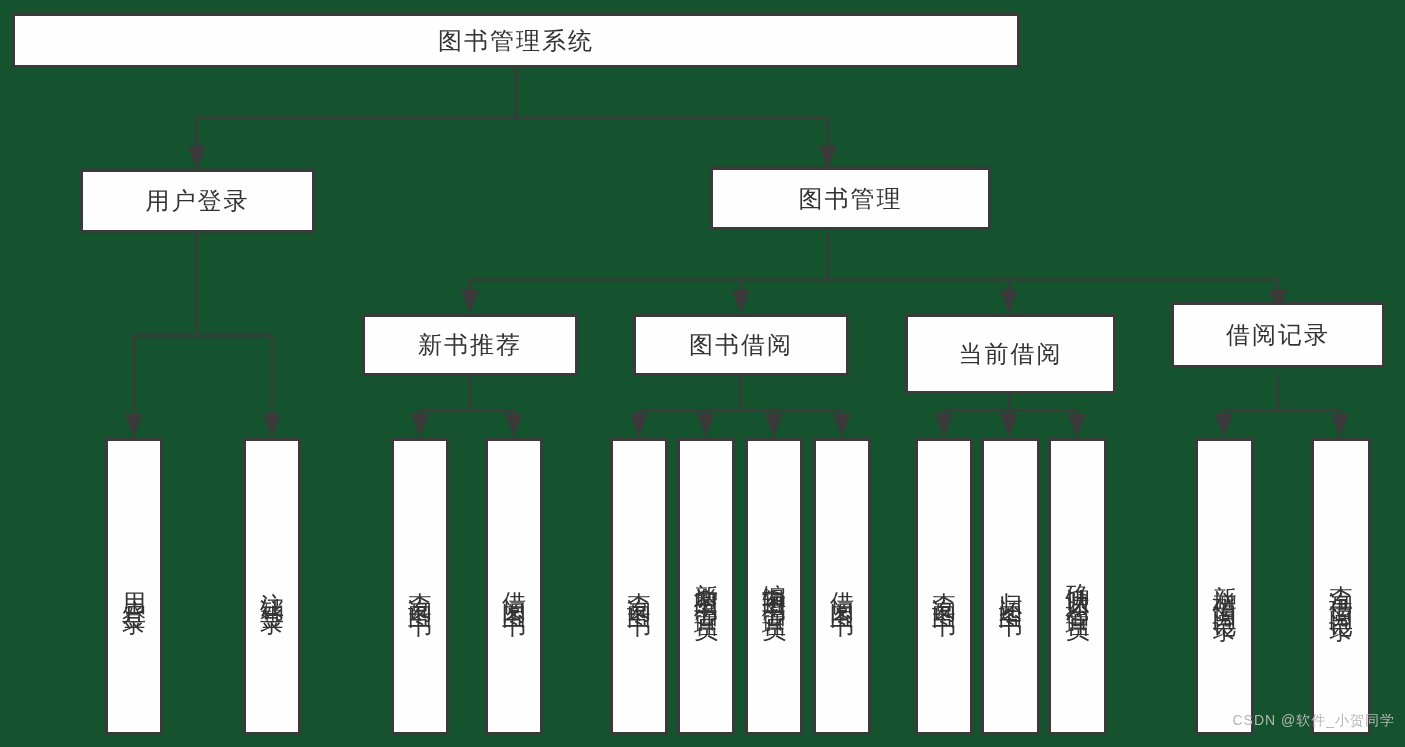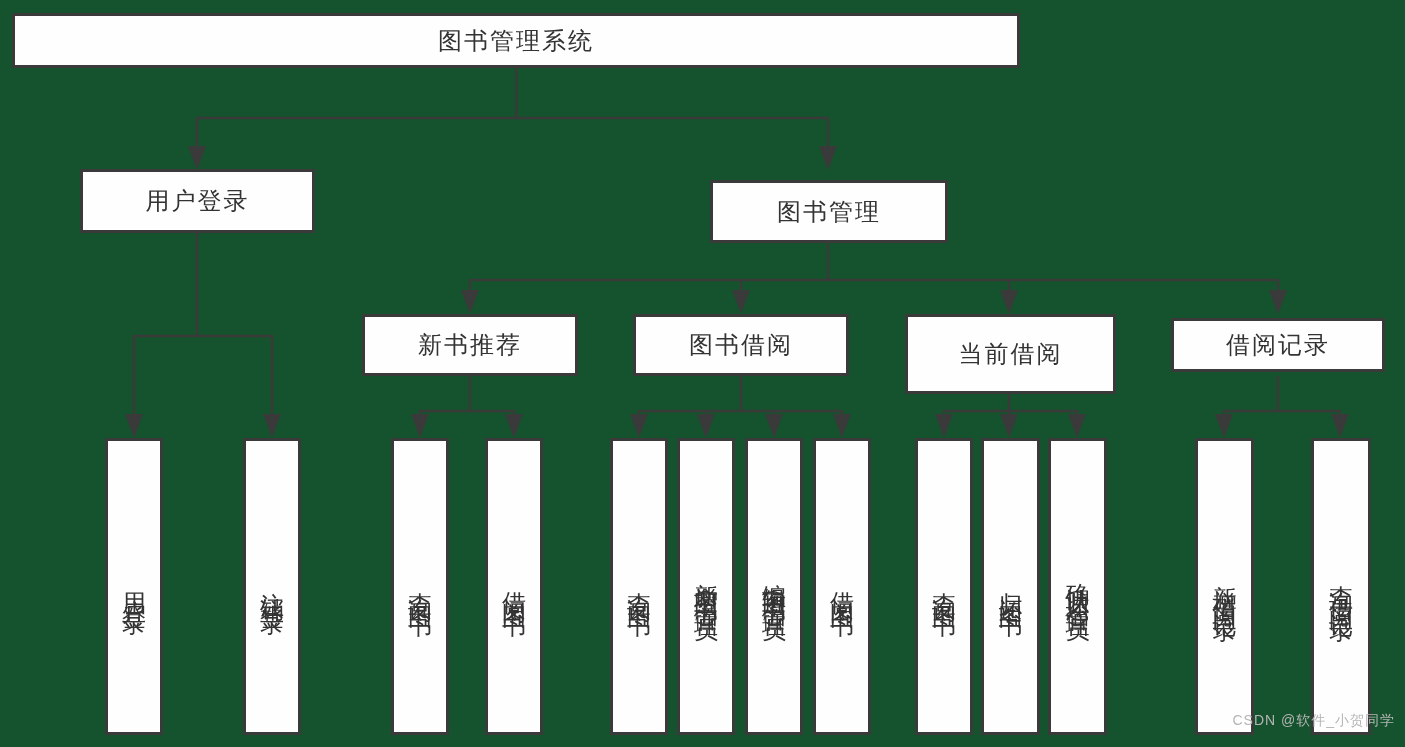--- a/index.html
+++ b/index.html
@@ -115,34 +115,34 @@
     </g>
   </svg>
 
   <div class="node" style="left:12px; top:13px; width:1008px; height:55px">
     <span class="label">图书管理系统</span>
   </div>
 
   <div class="node" style="left:80px; top:169px; width:235px; height:64px">
     <span class="label">用户登录</span>
   </div>
-  <div class="node" style="left:710px; top:180px; width:238px; height:63px">
+  <div class="node" style="left:710px; top:167px; width:281px; height:63px">
     <span class="label">图书管理</span>
   </div>
 
   <div class="node" style="left:633px; top:314px; width:216px; height:62px">
     <span class="label">图书借阅</span>
   </div>
   <div class="node" style="left:362px; top:314px; width:216px; height:62px">
     <span class="label">新书推荐</span>
   </div>
   <div class="node" style="left:905px; top:314px; width:211px; height:80px">
     <span class="label">当前借阅</span>
   </div>
-  <div class="node" style="left:1171px; top:318px; width:214px; height:54px">
+  <div class="node" style="left:1171px; top:302px; width:214px; height:66px">
     <span class="label">借阅记录</span>
   </div>
 
   <div class="node leaf" style="left:105px; top:438px; width:58px; height:297px">
     <span class="vlabel">用户登录</span>
   </div>
   <div class="node leaf" style="left:243px; top:438px; width:58px; height:297px">
     <span class="vlabel">注销登录</span>
   </div>
 

